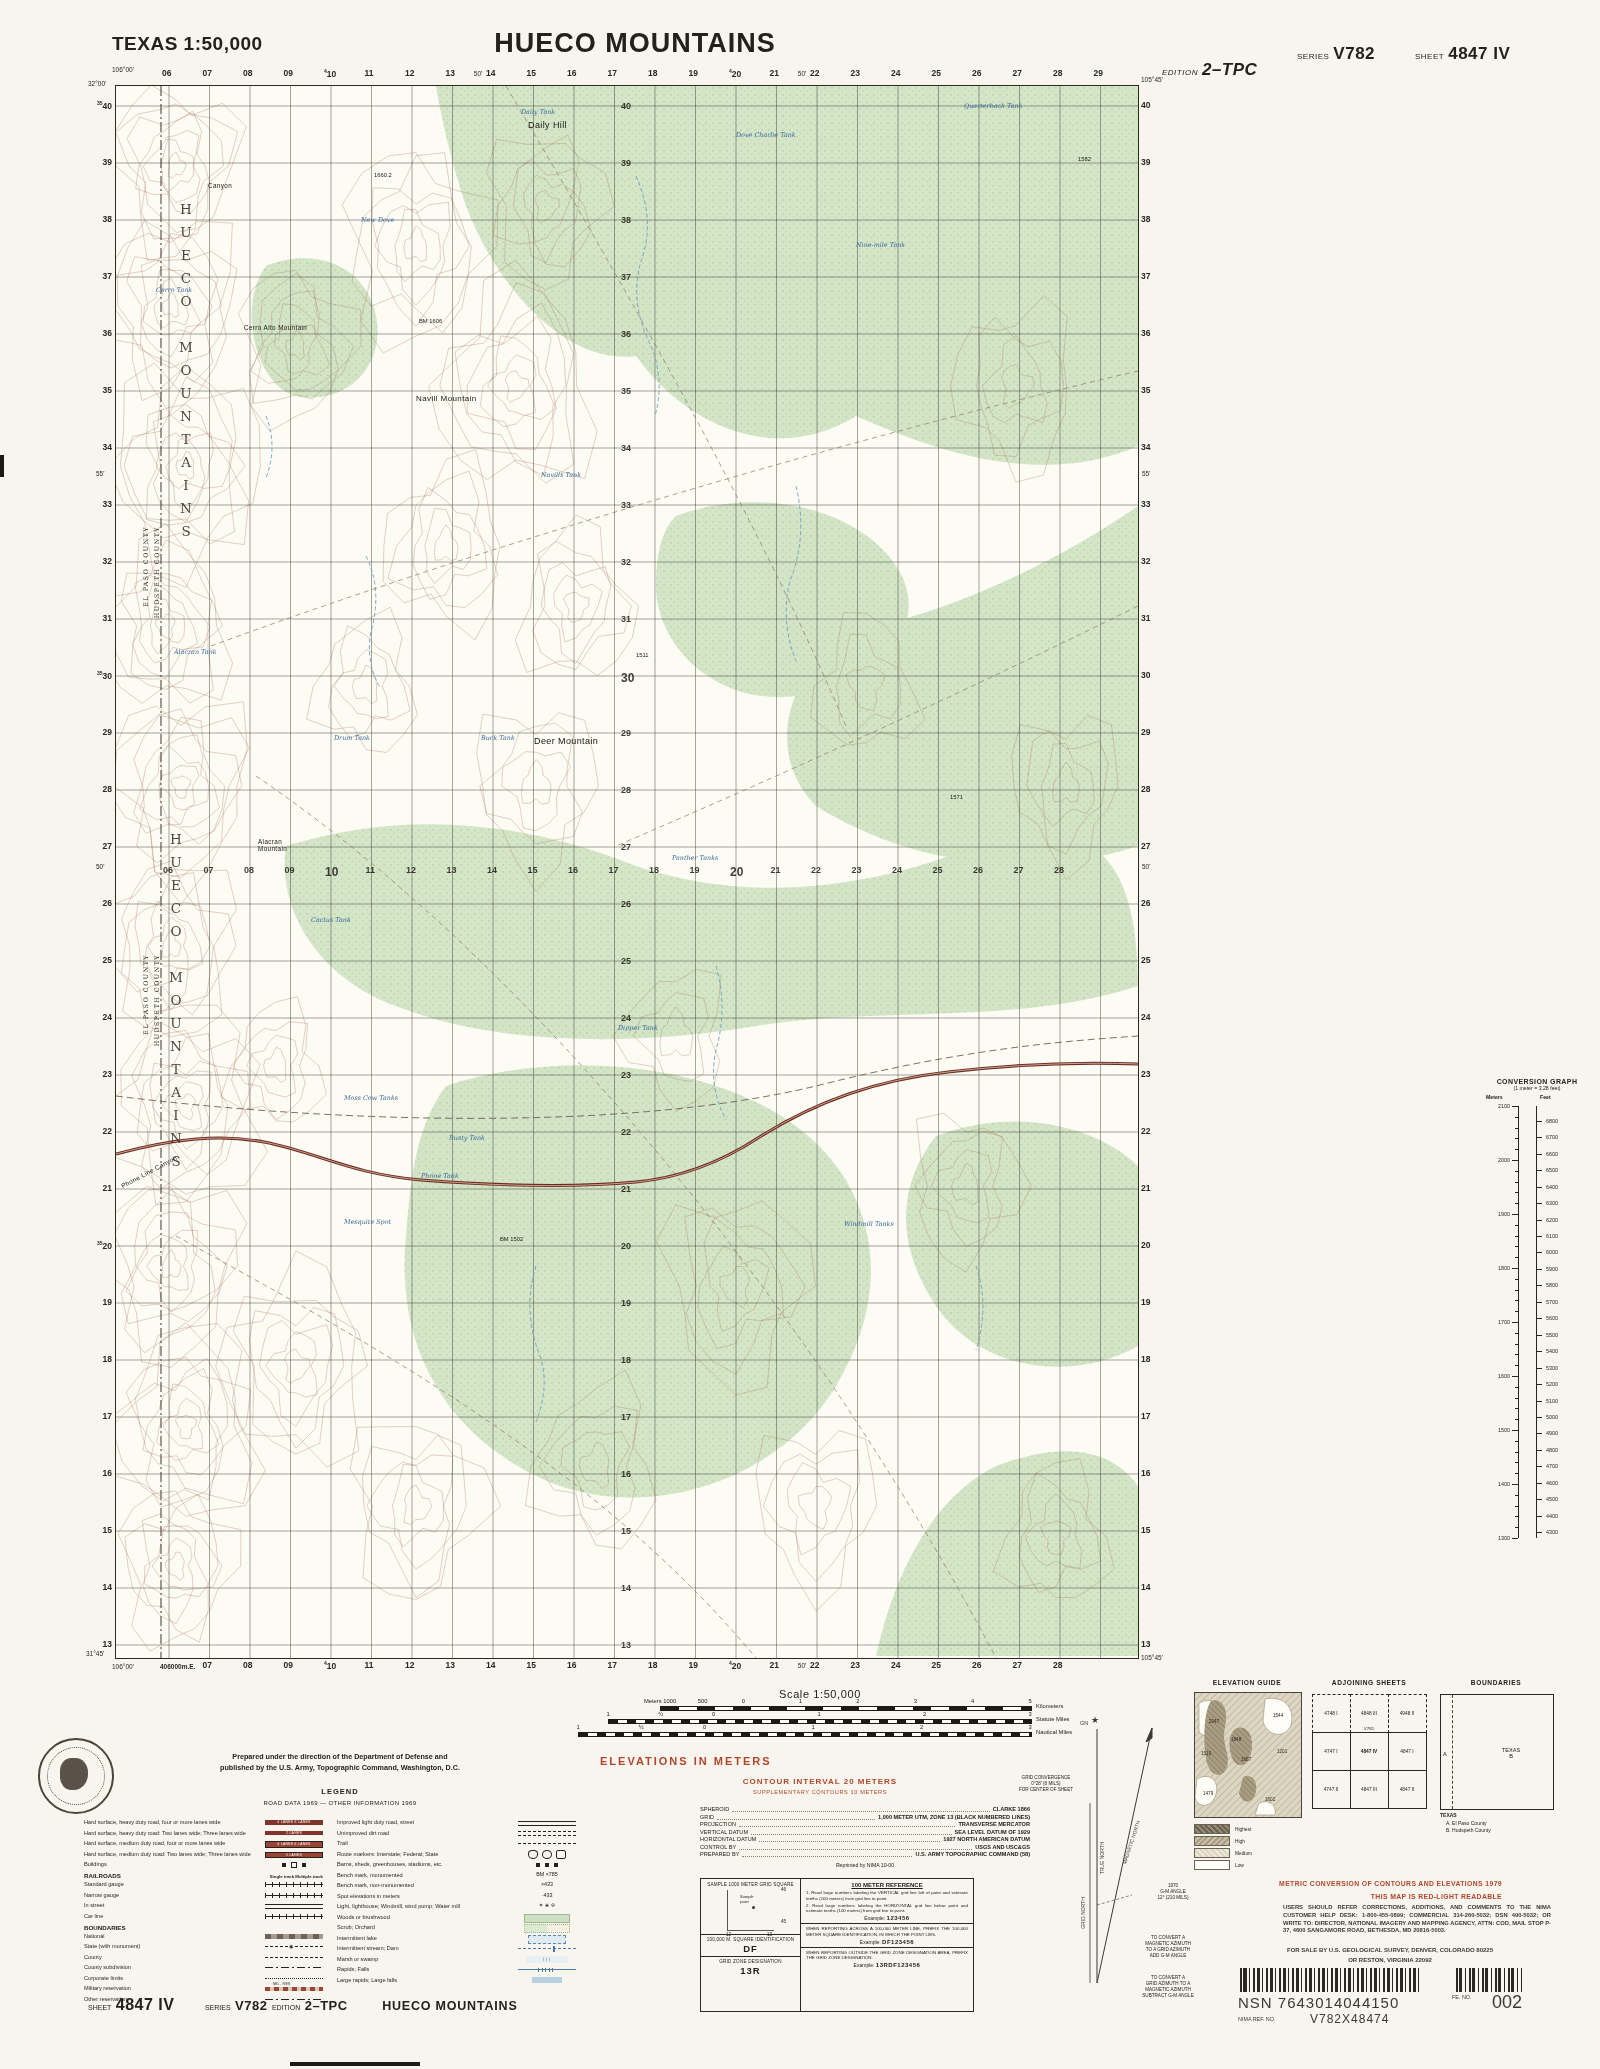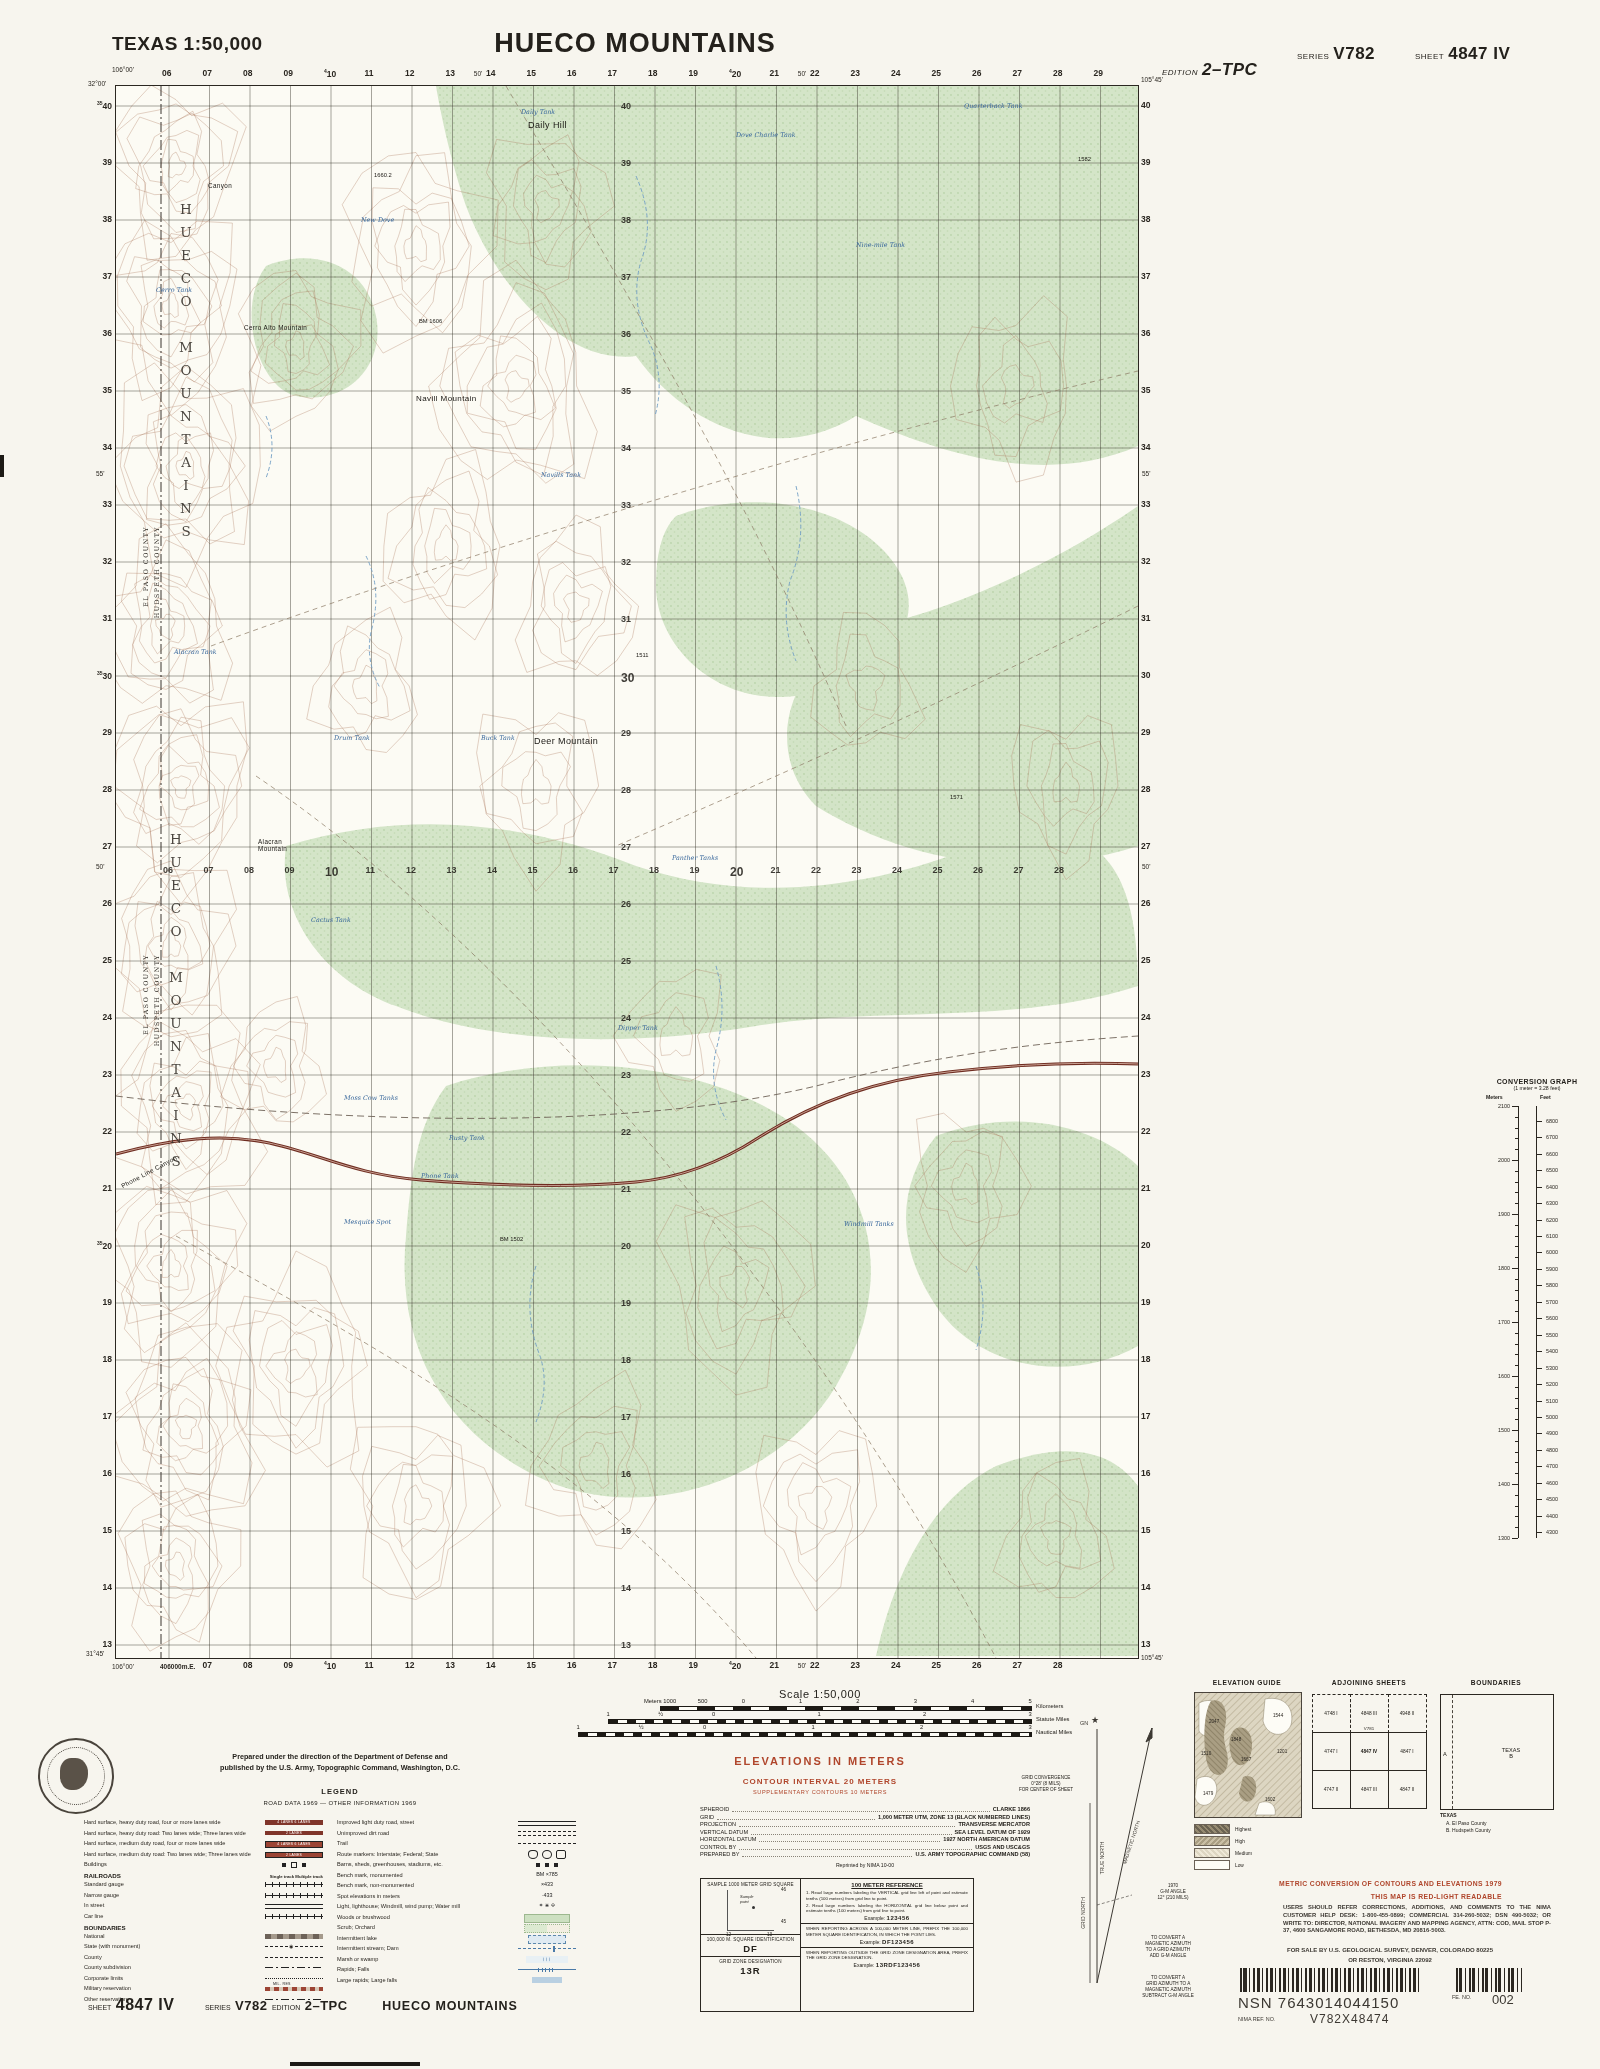--- a/index.html
+++ b/index.html
@@ -914,21 +914,21 @@
       <div class="sunit" style="left: 1036px; top: 1716px;">Statute Miles</div>
       <div class="sbar dashlead" style="left: 578px; top: 1732px; width: 452px;"></div>
       <div class="stick" style="left: 578px; top: 1724px;">1</div>
       <div class="stick" style="left: 641.28px; top: 1724px;">½</div>
       <div class="stick" style="left: 704.56px; top: 1724px;">0</div>
       <div class="stick" style="left: 813.04px; top: 1724px;">1</div>
       <div class="stick" style="left: 921.52px; top: 1724px;">2</div>
       <div class="stick" style="left: 1030px; top: 1724px;">3</div>
       <div class="sunit" style="left: 1036px; top: 1729px;">Nautical Miles</div>
     </div>
-  <div class="abs elevmain red" style="left:600px;top:1755px;width:440px;text-align:center;">ELEVATIONS  IN  METERS</div>
+  <div class="abs elevmain red" style="left:600px;top:1755px;width:440px;text-align:left;">ELEVATIONS  IN  METERS</div>
   <div class="abs ci1 red" style="left:600px;top:1777px;width:440px;text-align:center;">CONTOUR INTERVAL 20 METERS</div>
   <div class="abs ci2 red" style="left:600px;top:1789px;width:440px;text-align:center;">SUPPLEMENTARY CONTOURS 10 METERS</div>
   <div id="datum">
       <div class="drow">
         <span class="k">SPHEROID</span>
         <span class="dots-f"></span>
         <span class="v">CLARKE 1866</span>
       </div>
       <div class="drow">
         <span class="k">GRID</span>
@@ -1115,21 +1115,21 @@
     <div>FOR SALE BY U.S. GEOLOGICAL SURVEY, DENVER, COLORADO 80225</div>
     <div>OR RESTON, VIRGINIA 22092</div>
   </div>
 
   <div class="barcode" style="left:1240px;top:1968px;width:182px;"></div>
   <div class="barcode" style="left:1456px;top:1968px;width:66px;"></div>
   <div class="abs nsnbig" style="left:1238px;top:1994px;">
     <span>NSN</span> <span>7643014044150</span>
   </div>
   <div class="abs nsnsm" style="left:1452px;top:1994px;">FE. NO.</div>
-  <div class="abs" style="left:1492px;top:1992px;font-size:13px;color:#3c3832;">002</div>
+  <div class="abs" style="left:1492px;top:1992px;font-size:18px;color:#3c3832;">002</div>
   <div class="abs nsnsm" style="left:1238px;top:2016px;">NIMA REF. NO.</div>
   <div class="abs" style="left:1310px;top:2012px;font-size:12px;letter-spacing:1px;color:#3c3832;">V782X48474</div>
 
 <div class="gridnum" style="left: 162px; top: 68px;">06</div>
     <div class="gridnum" style="left: 202.5px; top: 68px;">07</div>
     <div class="gridnum" style="left: 243px; top: 68px;">08</div>
     <div class="gridnum" style="left: 283.5px; top: 68px;">09</div>
     <div class="gridnum" style="left: 324px; top: 68px;"><sup>4</sup>10</div>
     <div class="gridnum" style="left: 364.5px; top: 68px;">11</div>
     <div class="gridnum" style="left: 405px; top: 68px;">12</div>

